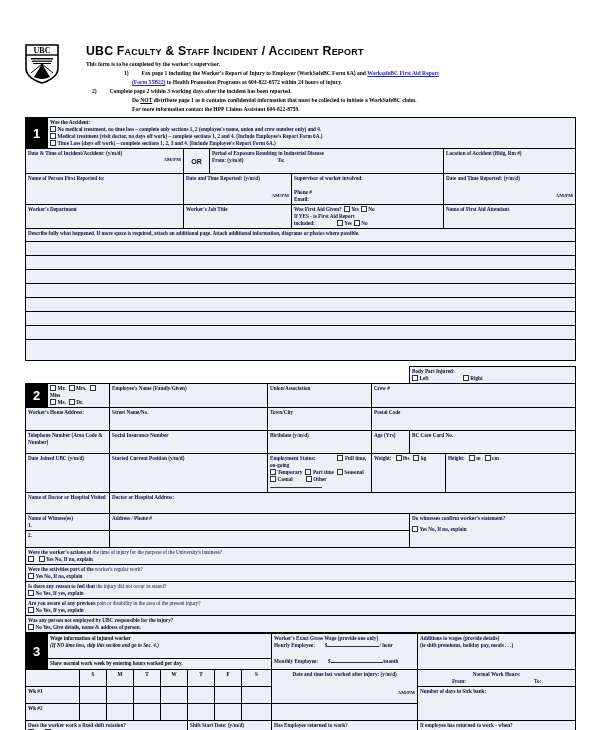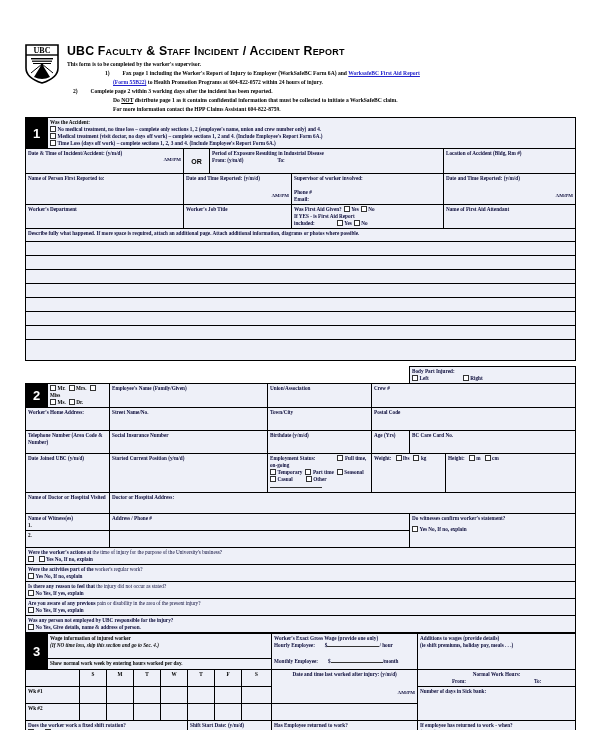--- a/index.html
+++ b/index.html
@@ -3,21 +3,21 @@
 <meta charset="utf-8">
 <style>
   html,body{margin:0;padding:0;background:#ffffff;}
   body{width:600px;height:730px;font-family:"Liberation Serif",serif;color:#000;}
   .page{position:relative;width:600px;height:730px;background:#fff;box-sizing:border-box;padding:44px 25px 0 25px;}
 
   
   .hdr{display:flex;align-items:flex-start;gap:8px;}
   .crest{width:34px;height:40px;flex:0 0 34px;position:relative;}
   .crest svg{display:block;width:34px;height:40px;}
-  .hdr-right{flex:1;padding-top:1px;}
+  .hdr-right{flex:1;padding-top:1px;margin-left:19px;}
   .form-title{font-family:"Liberation Sans",sans-serif;font-weight:bold;font-size:12.3px;letter-spacing:.2px;
               font-variant:small-caps;line-height:1.05;margin:0 0 2px 0;}
   .instr{font-family:"Liberation Serif",serif;font-weight:bold;font-size:5.6px;line-height:1.62;}
   .instr .l1{display:block;}
   .ind1{padding-left:22px;text-indent:-16px;display:block;}
   .ind2{padding-left:38px;display:block;}
   .ind3{padding-left:46px;display:block;}
   .lnk{color:#2222cc;text-decoration:underline;}
   .u{text-decoration:underline;}
 

